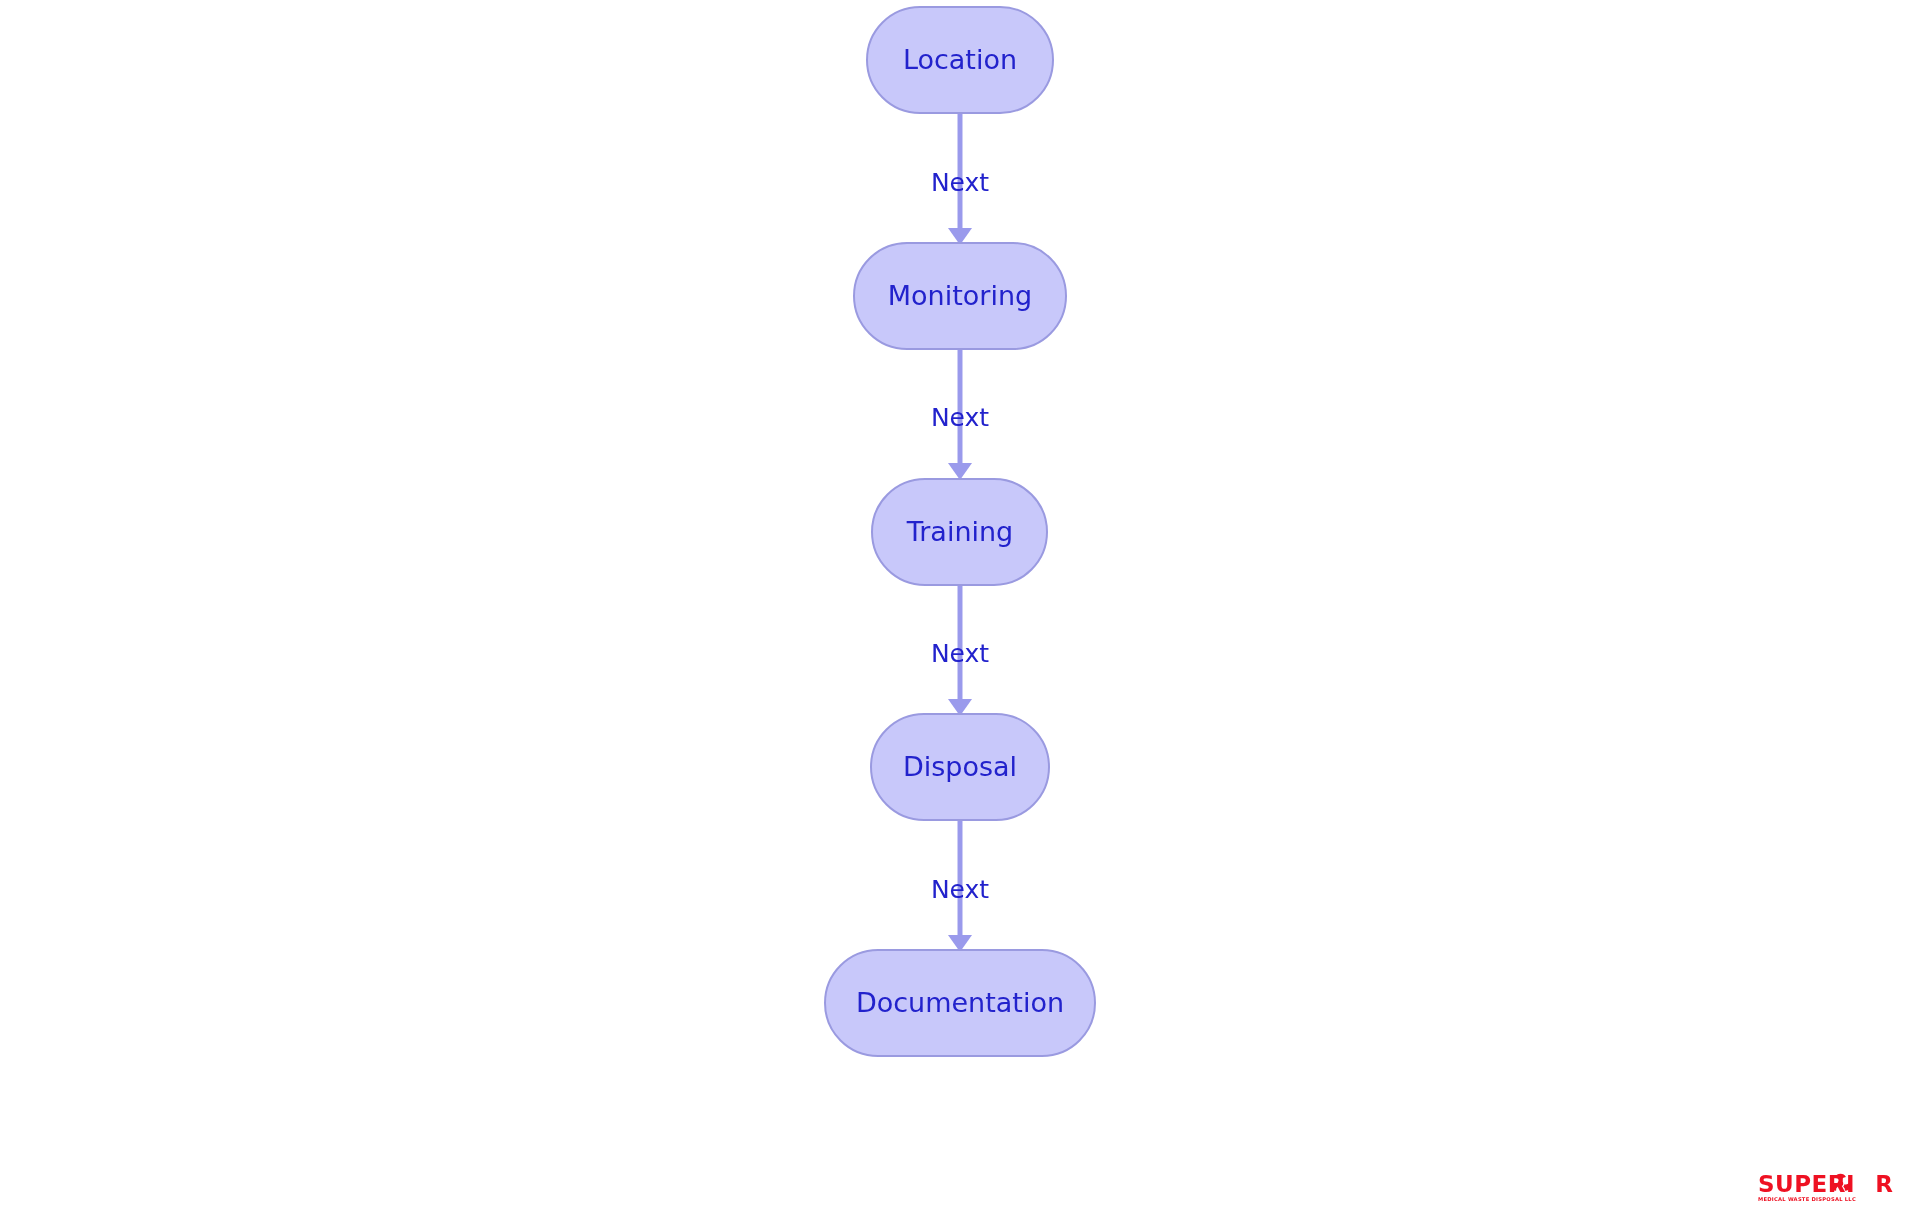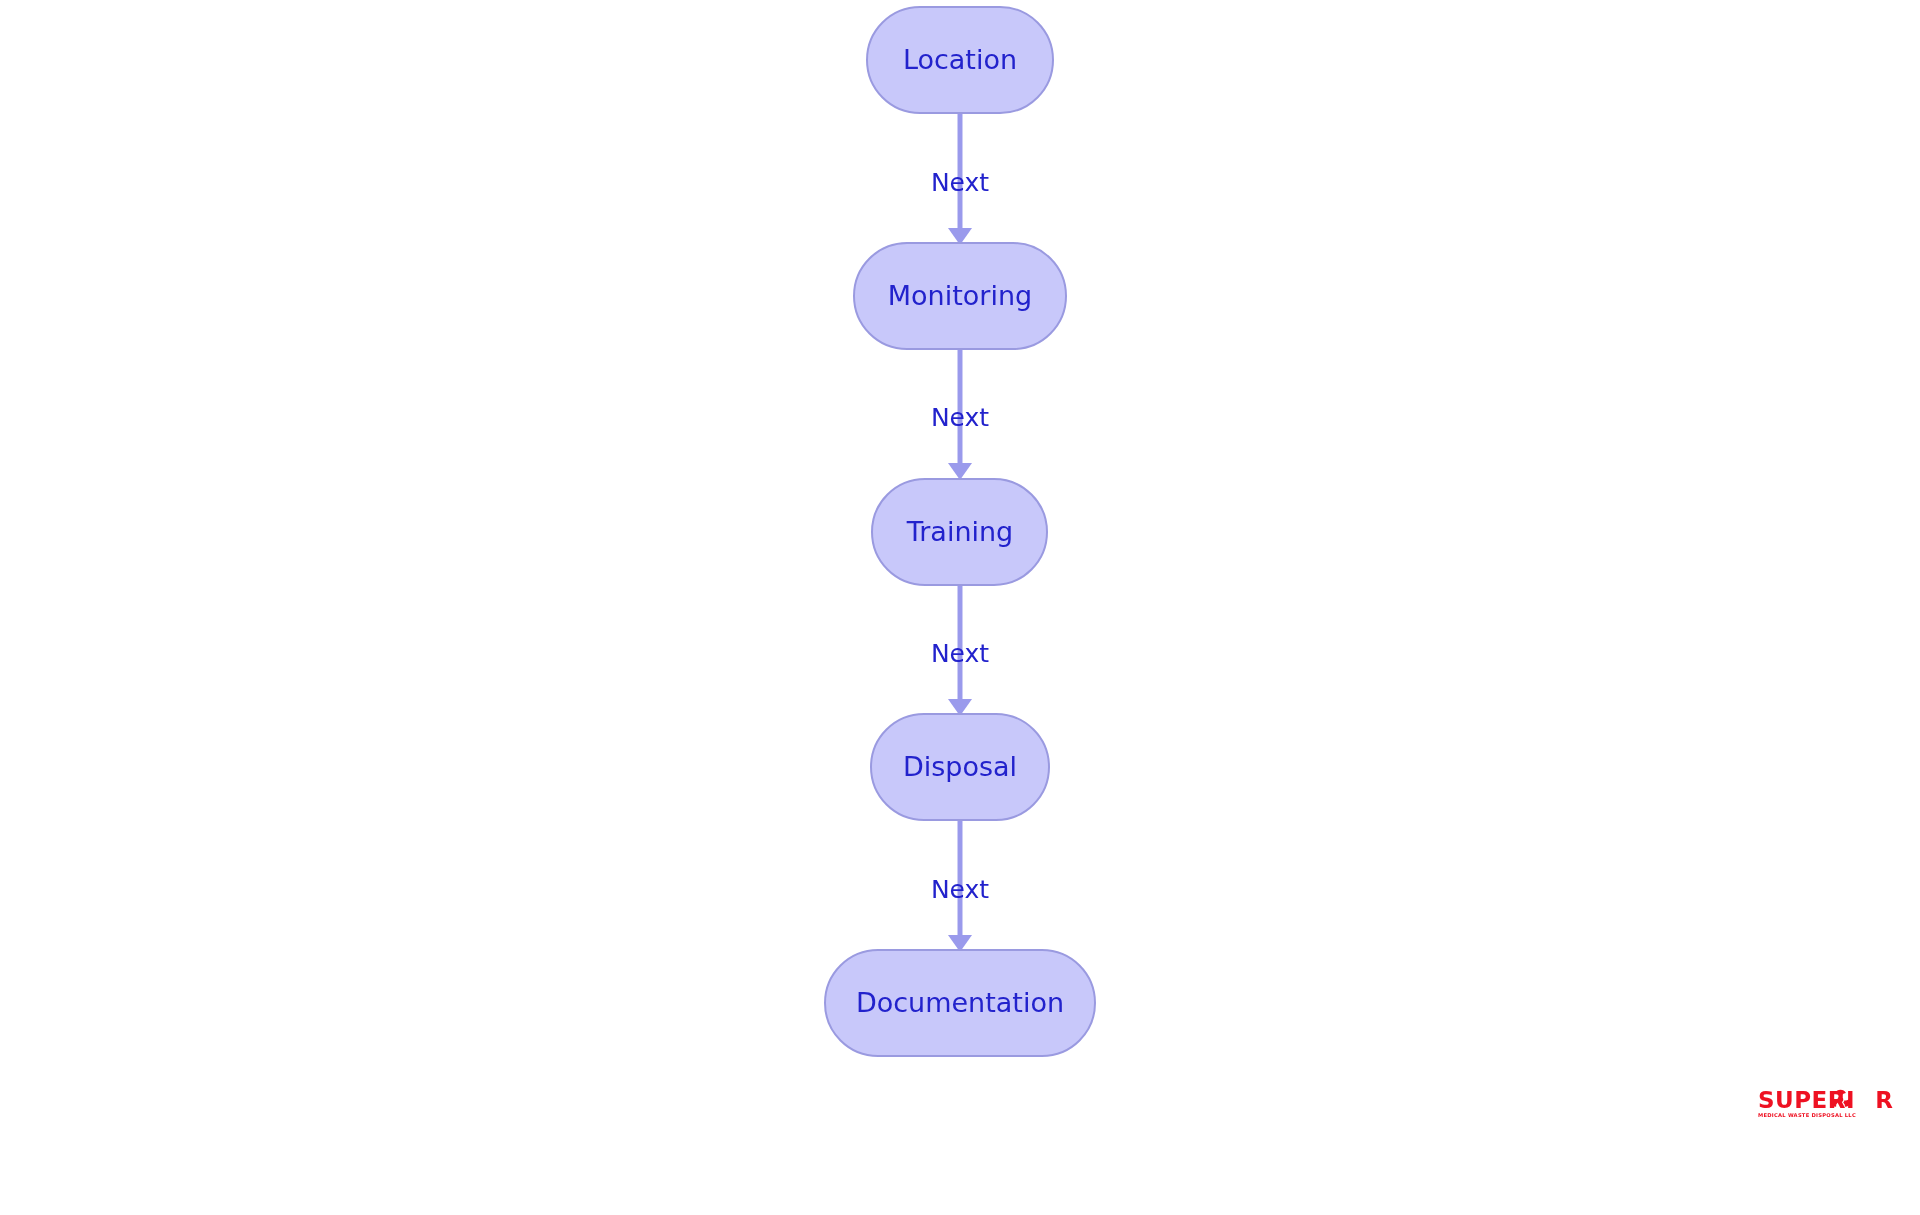--- a/index.html
+++ b/index.html
@@ -48,21 +48,21 @@
     font-family: "DejaVu Sans", sans-serif;
     font-size: 25px;
     text-anchor: middle;
     dominant-baseline: middle;
   }
 
   
   #watermark {
     position: absolute;
     left: 1758px;
-    top: 1088px;
+    top: 1172px;
     width: 150px;
     height: 42px;
     user-select: none;
   }
   #watermark .wm-word {
     font-family: "DejaVu Sans", sans-serif;
     font-size: 23px;
     font-weight: bold;
     letter-spacing: 0.5px;
     color: #ee1122;

